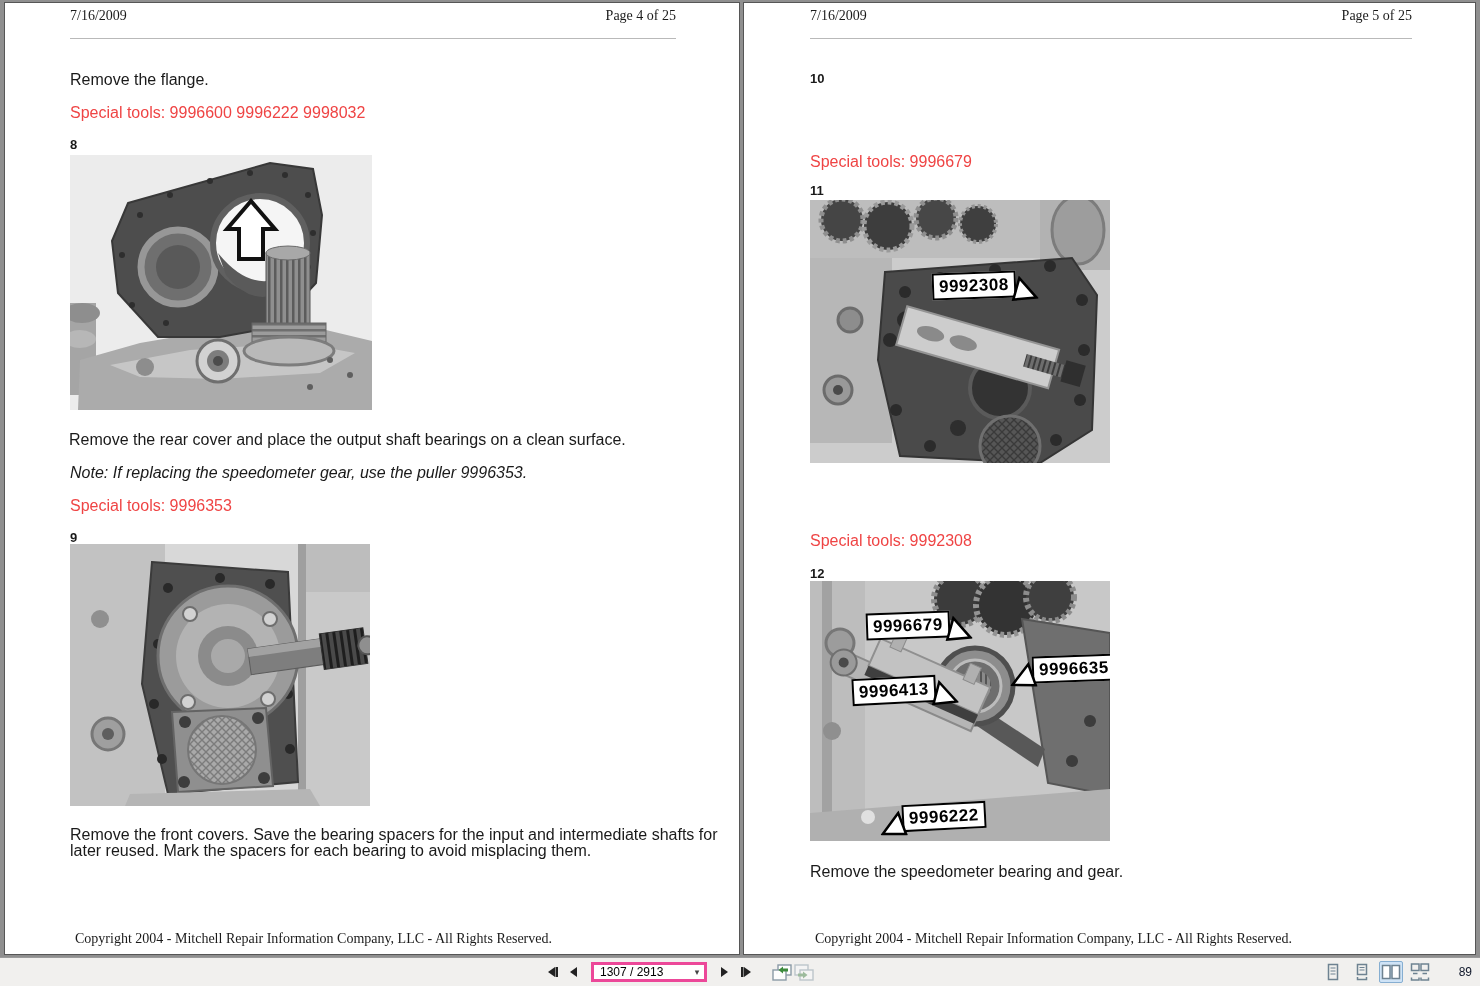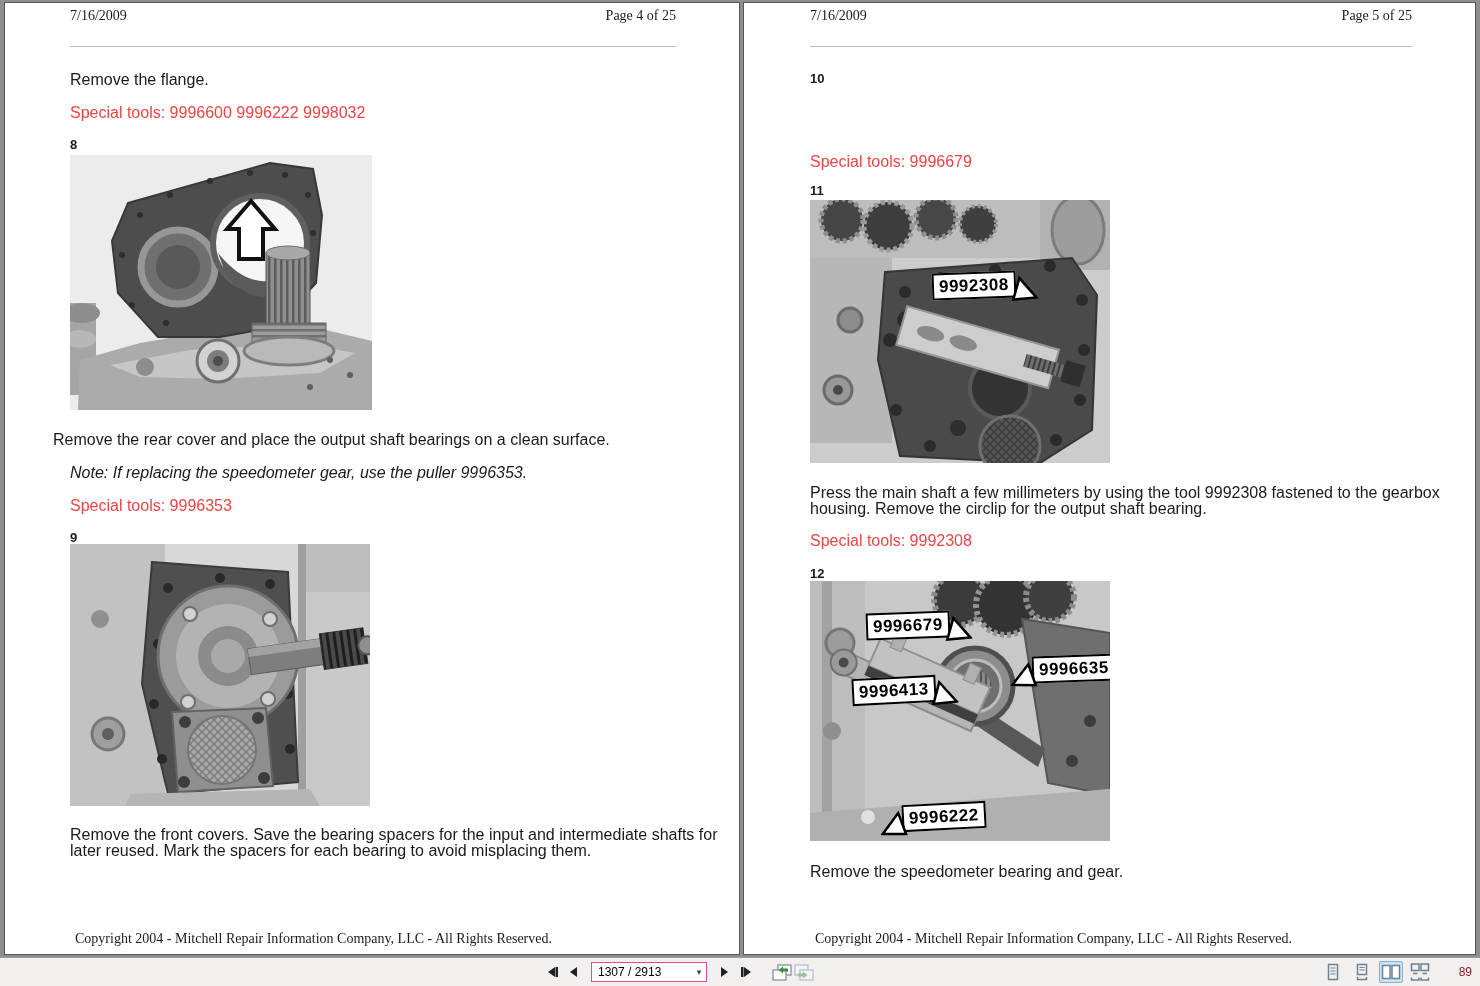--- a/index.html
+++ b/index.html
@@ -5,21 +5,21 @@
   * { margin:0; padding:0; box-sizing:border-box; }
   html,body { width:1480px; height:986px; overflow:hidden; }
   body { background:#8f8f8f; font-family:"Liberation Sans", sans-serif; color:#1a1a1a; }
 
   .doc-area { position:absolute; left:0; top:0; width:1480px; height:957px; background:#8f8f8f; }
   .page { position:absolute; top:2px; height:953px; background:#fff; border:1px solid #565656; overflow:hidden; }
   .page-left  { left:4px;   width:736px; }
   .page-right { left:743px; width:733px; }
 
   .hdr { position:absolute; top:5px; display:flex; justify-content:space-between;
-         font-family:"Liberation Serif", serif; font-size:14px; padding-bottom:22px;
+         font-family:"Liberation Serif", serif; font-size:14px; padding-bottom:14px;
          border-bottom:1px solid #b9b9b9; }
   .page-left  .hdr { left:65px; width:606px; }
   .page-right .hdr { left:66px; width:602px; }
 
   .body-text { position:absolute; font-size:16px; line-height:16px; }
   .note { font-style:italic; }
   .tools { color:#ef4444; }
   .stepnum { font-weight:bold; font-size:13px; }
   .pfooter { position:absolute; font-family:"Liberation Serif", serif; font-size:14px; }
 
@@ -33,30 +33,30 @@
   .a-r { right:-25px; top:8px; transform:rotate(28deg); }
   .a-l { left:-25px; top:8px; transform:scaleX(-1) rotate(28deg); }
 
   
   .statusbar { position:absolute; left:0; top:957px; width:1480px; height:29px;
                background:#f1f0ee; border-top:1px solid #9b9b9b; }
   .nav-group { position:absolute; left:541px; top:3px; display:flex; align-items:center; }
   .sb-btn { width:22px; height:22px; display:flex; align-items:center; justify-content:center;
             border:1px solid transparent; border-radius:2px; cursor:default; }
   .pagebox { display:flex; align-items:center; width:116px; height:20px; background:#fff;
-             border:1px solid #ec4899; margin:0 6px; }
+             border:3px solid #ec4899; margin:0 6px; }
   .pagebox input { flex:1; min-width:0; border:none; outline:none; font-size:12px;
                    font-family:"Liberation Sans", sans-serif; padding:0 0 0 6px; background:transparent; }
   .pagebox .dd { width:14px; font-size:9px; color:#444; text-align:center; cursor:default; }
   .view-group { margin-left:14px; display:flex; }
   .layout-group { position:absolute; right:48px; top:3px; display:flex; align-items:center; gap:5px; }
   .layout-btn { width:24px; height:22px; display:flex; align-items:center; justify-content:center;
                 border:1px solid transparent; border-radius:2px; }
   .layout-btn.sel { background:#cfe3f6; border-color:#86aed1; }
-  .zoom-text { position:absolute; right:8px; top:7px; font-size:12px; color:#7f1d1d; }
+  .zoom-text { position:absolute; right:8px; top:7px; font-size:12px; color:#0f172a; }
 </style>
 </head>
 <body>
 
 <div class="doc-area">
 
   <div class="page page-left">
     <div class="hdr">
       <span>7/16/2009</span>
       <span>Page 4 of 25</span>
@@ -111,21 +111,21 @@
         <circle cx="148" cy="206" r="11" fill="#7d7d7d"></circle>
           <circle cx="148" cy="206" r="5" fill="#4c4c4c"></circle>
         <circle cx="75" cy="212" r="9" fill="#8d8d8d"></circle>
         <circle cx="260" cy="205" r="3" fill="#5f5f5f"></circle>
           <circle cx="280" cy="220" r="3" fill="#5f5f5f"></circle>
         <circle cx="240" cy="232" r="3" fill="#5f5f5f"></circle>
         <polygon points="181,46 205,74 193,74 193,104 169,104 169,74 157,74" fill="#ffffff" stroke="#111" stroke-width="4"></polygon>
       </svg>
     </div>
 
-    <div class="body-text" style="left:48px; top:429px; width:662px;">Remove the rear cover and place the output shaft bearings on a clean surface.</div>
+    <div class="body-text" style="left:64px; top:429px; width:662px;">Remove the rear cover and place the output shaft bearings on a clean surface.</div>
     <div class="body-text note" style="left:65px; top:462px; width:662px;">Note: If replacing the speedometer gear, use the puller 9996353.</div>
     <div class="body-text tools" style="left:65px; top:495px; width:662px;">Special tools: 9996353</div>
     <div class="body-text stepnum" style="left:65px; top:527px;">9</div>
 
     <div class="figure" style="left:65px; top:541px; width:300px; height:262px;">
       <svg width="300" height="262" viewBox="0 0 300 262">
         <defs>
           <pattern id="p9s" width="7" height="8" patternUnits="userSpaceOnUse">
             <rect width="7" height="8" fill="#4a4a4a"></rect>
               <rect width="3" height="8" fill="#1e1e1e"></rect>
@@ -246,21 +246,20 @@
         <circle cx="148" cy="228" r="8" fill="#2e2e2e"></circle>
       </svg>
       <div class="tool-label" style="left:122px; top:72px; transform:rotate(-2deg);">
         <span>9992308</span>
         <svg class="arr a-r" width="28" height="26" viewBox="0 0 28 26">
           <polygon points="2,2 26,12 6,24" fill="#fff" stroke="#000" stroke-width="2.5"></polygon>
         </svg>
       </div>
     </div>
 
-    <div class="body-text" style="left:66px; top:482px; width:662px;">Press the main shaft a few millimeters by using the tool 9992308 fastened to the gearbox housing. Remove the circlip for the output shaft bearing.</div>
     <div class="body-text tools" style="left:66px; top:530px; width:662px;">Special tools: 9992308</div>
     <div class="body-text stepnum" style="left:66px; top:563px;">12</div>
 
     <div class="figure" style="left:66px; top:578px; width:300px; height:260px;">
       <svg width="300" height="260" viewBox="0 0 300 260">
         <defs>
           <pattern id="p12s" width="5" height="8" patternUnits="userSpaceOnUse">
             <rect width="5" height="8" fill="#8a8a8a"></rect>
               <rect width="2" height="8" fill="#555"></rect>
           </pattern>

